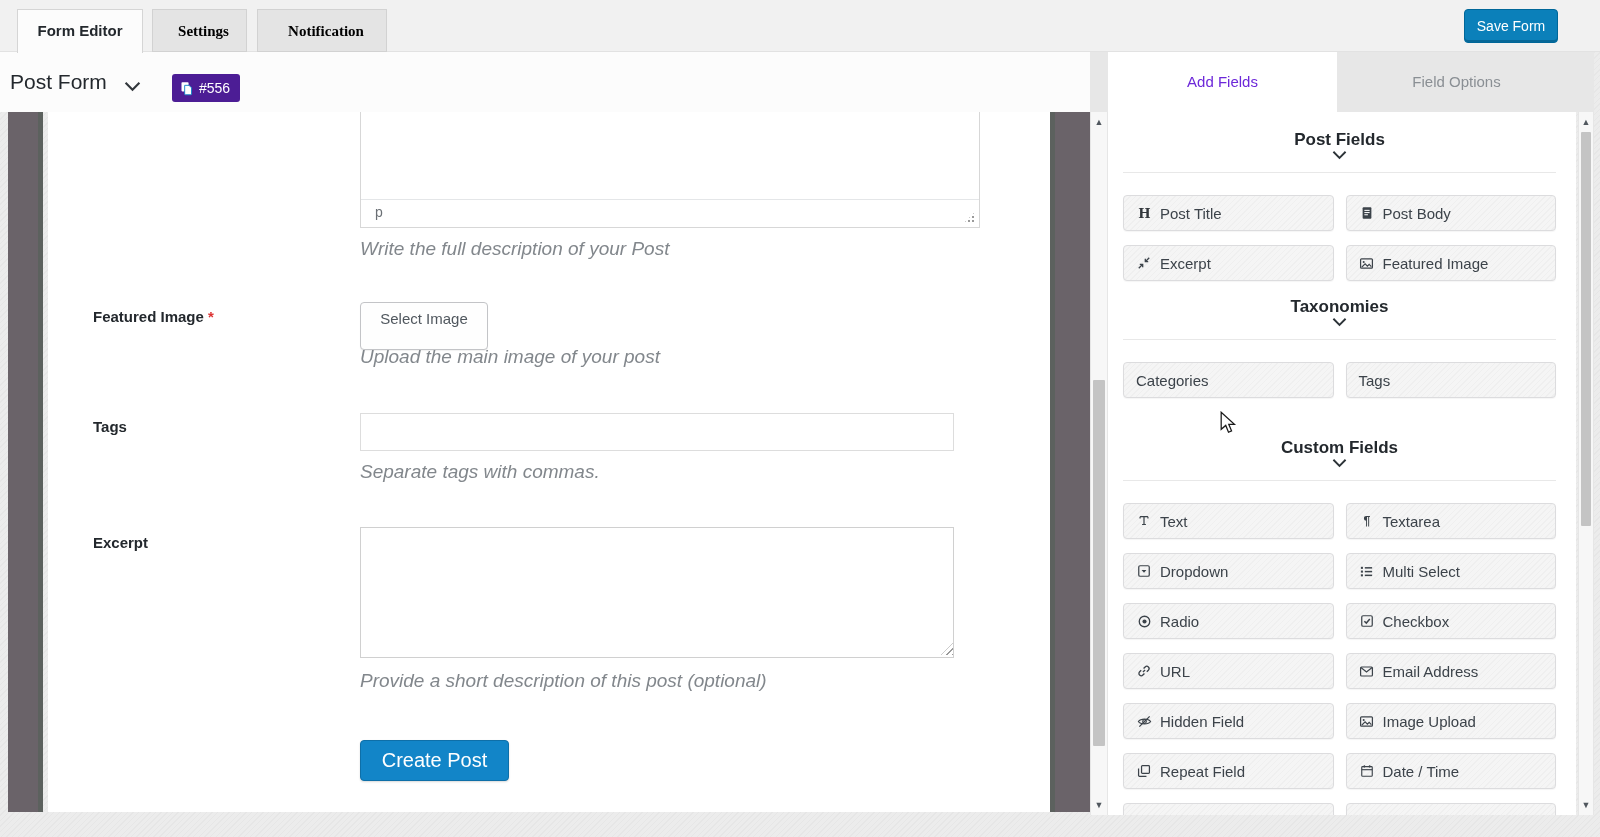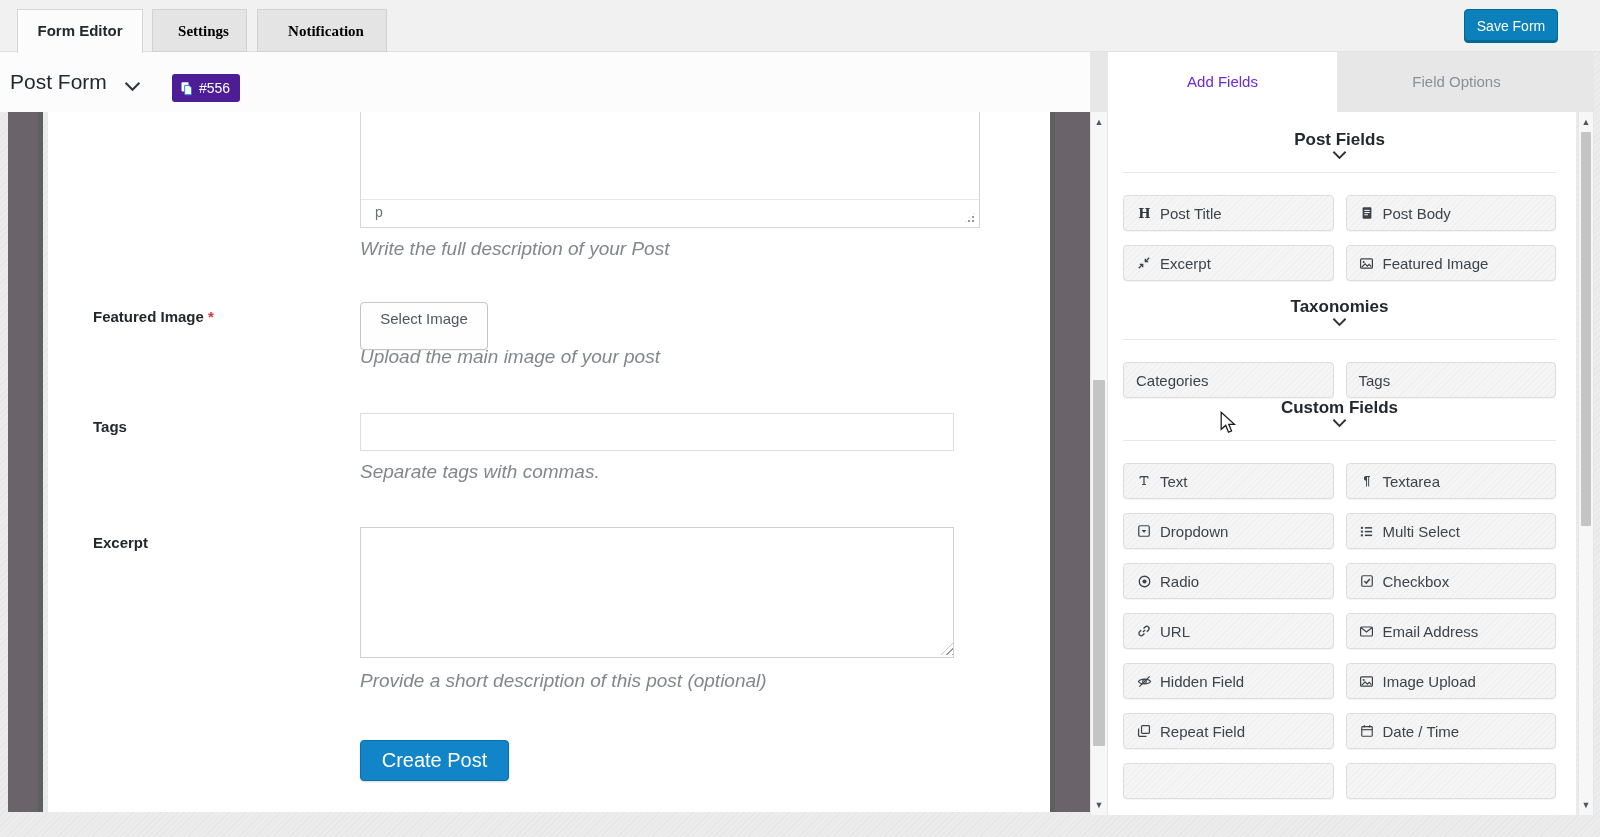--- a/index.html
+++ b/index.html
@@ -63,21 +63,21 @@
 
   
   .sidepanel { position:absolute; left:1108px; top:112px; width:468px; height:703px; background:#ffffff; overflow:hidden; padding:0 20px 0 15px; }
   .sec-head { display:flex; align-items:center; justify-content:flex-start;flex-direction:column; }
   .sec-title { font-size:17px; font-weight:600; color:#23282d; }
   .sec-chev { cursor:pointer; display:inline-flex; }
   .divider { height:1px; background:#e8e8e8; margin-top:12px; }
   .btn-grid { margin-top:22px; display:grid; grid-template-columns:1fr 1fr; column-gap:12px; row-gap:14px; grid-auto-rows:36px; }
   .sec-pf .sec-head { margin-top:18px; }
   .sec-tx .sec-head { margin-top:16px; }
-  .sec-cf .sec-head { }
+  .sec-cf .sec-head { margin-top:40px; }
   .field-btn { height:36px; background:#f5f5f5; border:1px solid #dcdcde; border-radius:4px; display:flex; align-items:center; padding:0 12px; gap:8px; font-size:15px; color:#3c434a; cursor:grab; box-shadow:0 1px 1px rgba(0,0,0,.04);
       background-image:repeating-linear-gradient(135deg, rgba(0,0,0,0.022) 0 1px, transparent 1px 4px); }
   .field-btn .ficon { display:inline-flex; width:16px; justify-content:center; }
 
   .cursor { position:absolute; left:1218px; top:411px; z-index:50; pointer-events:none; }
 </style>
 </head>
 <body>
 
 <div class="page hatch">

